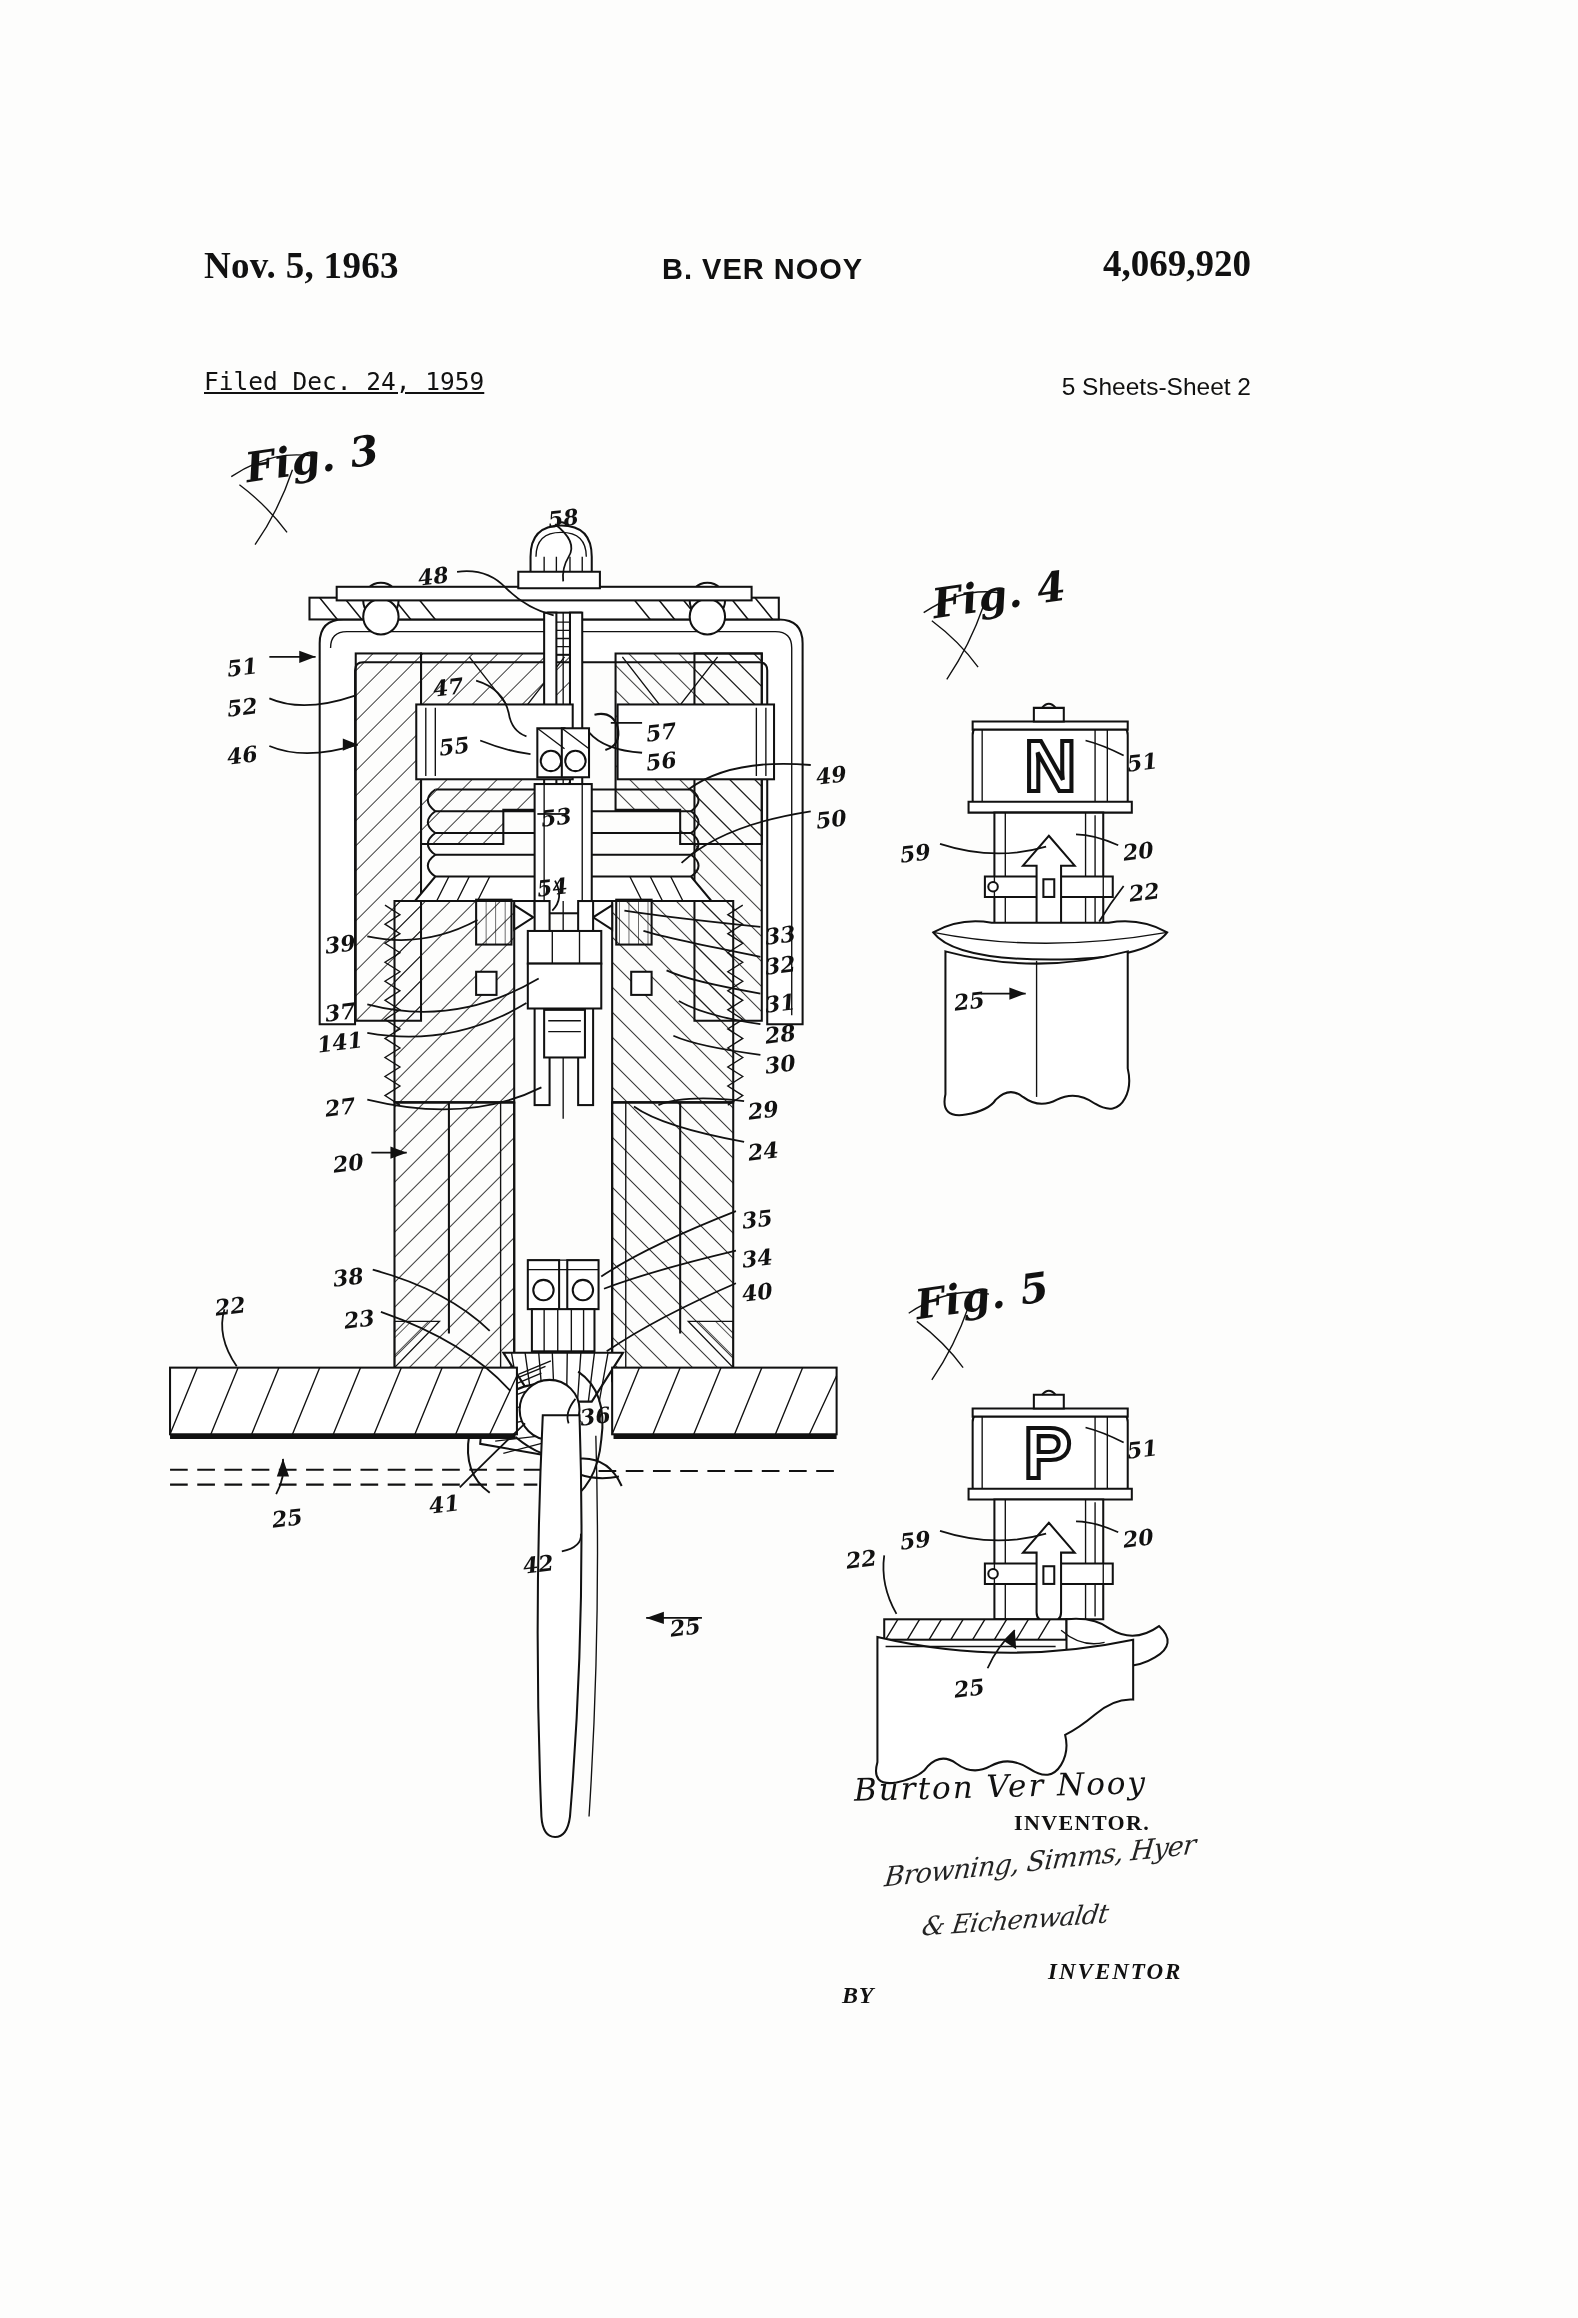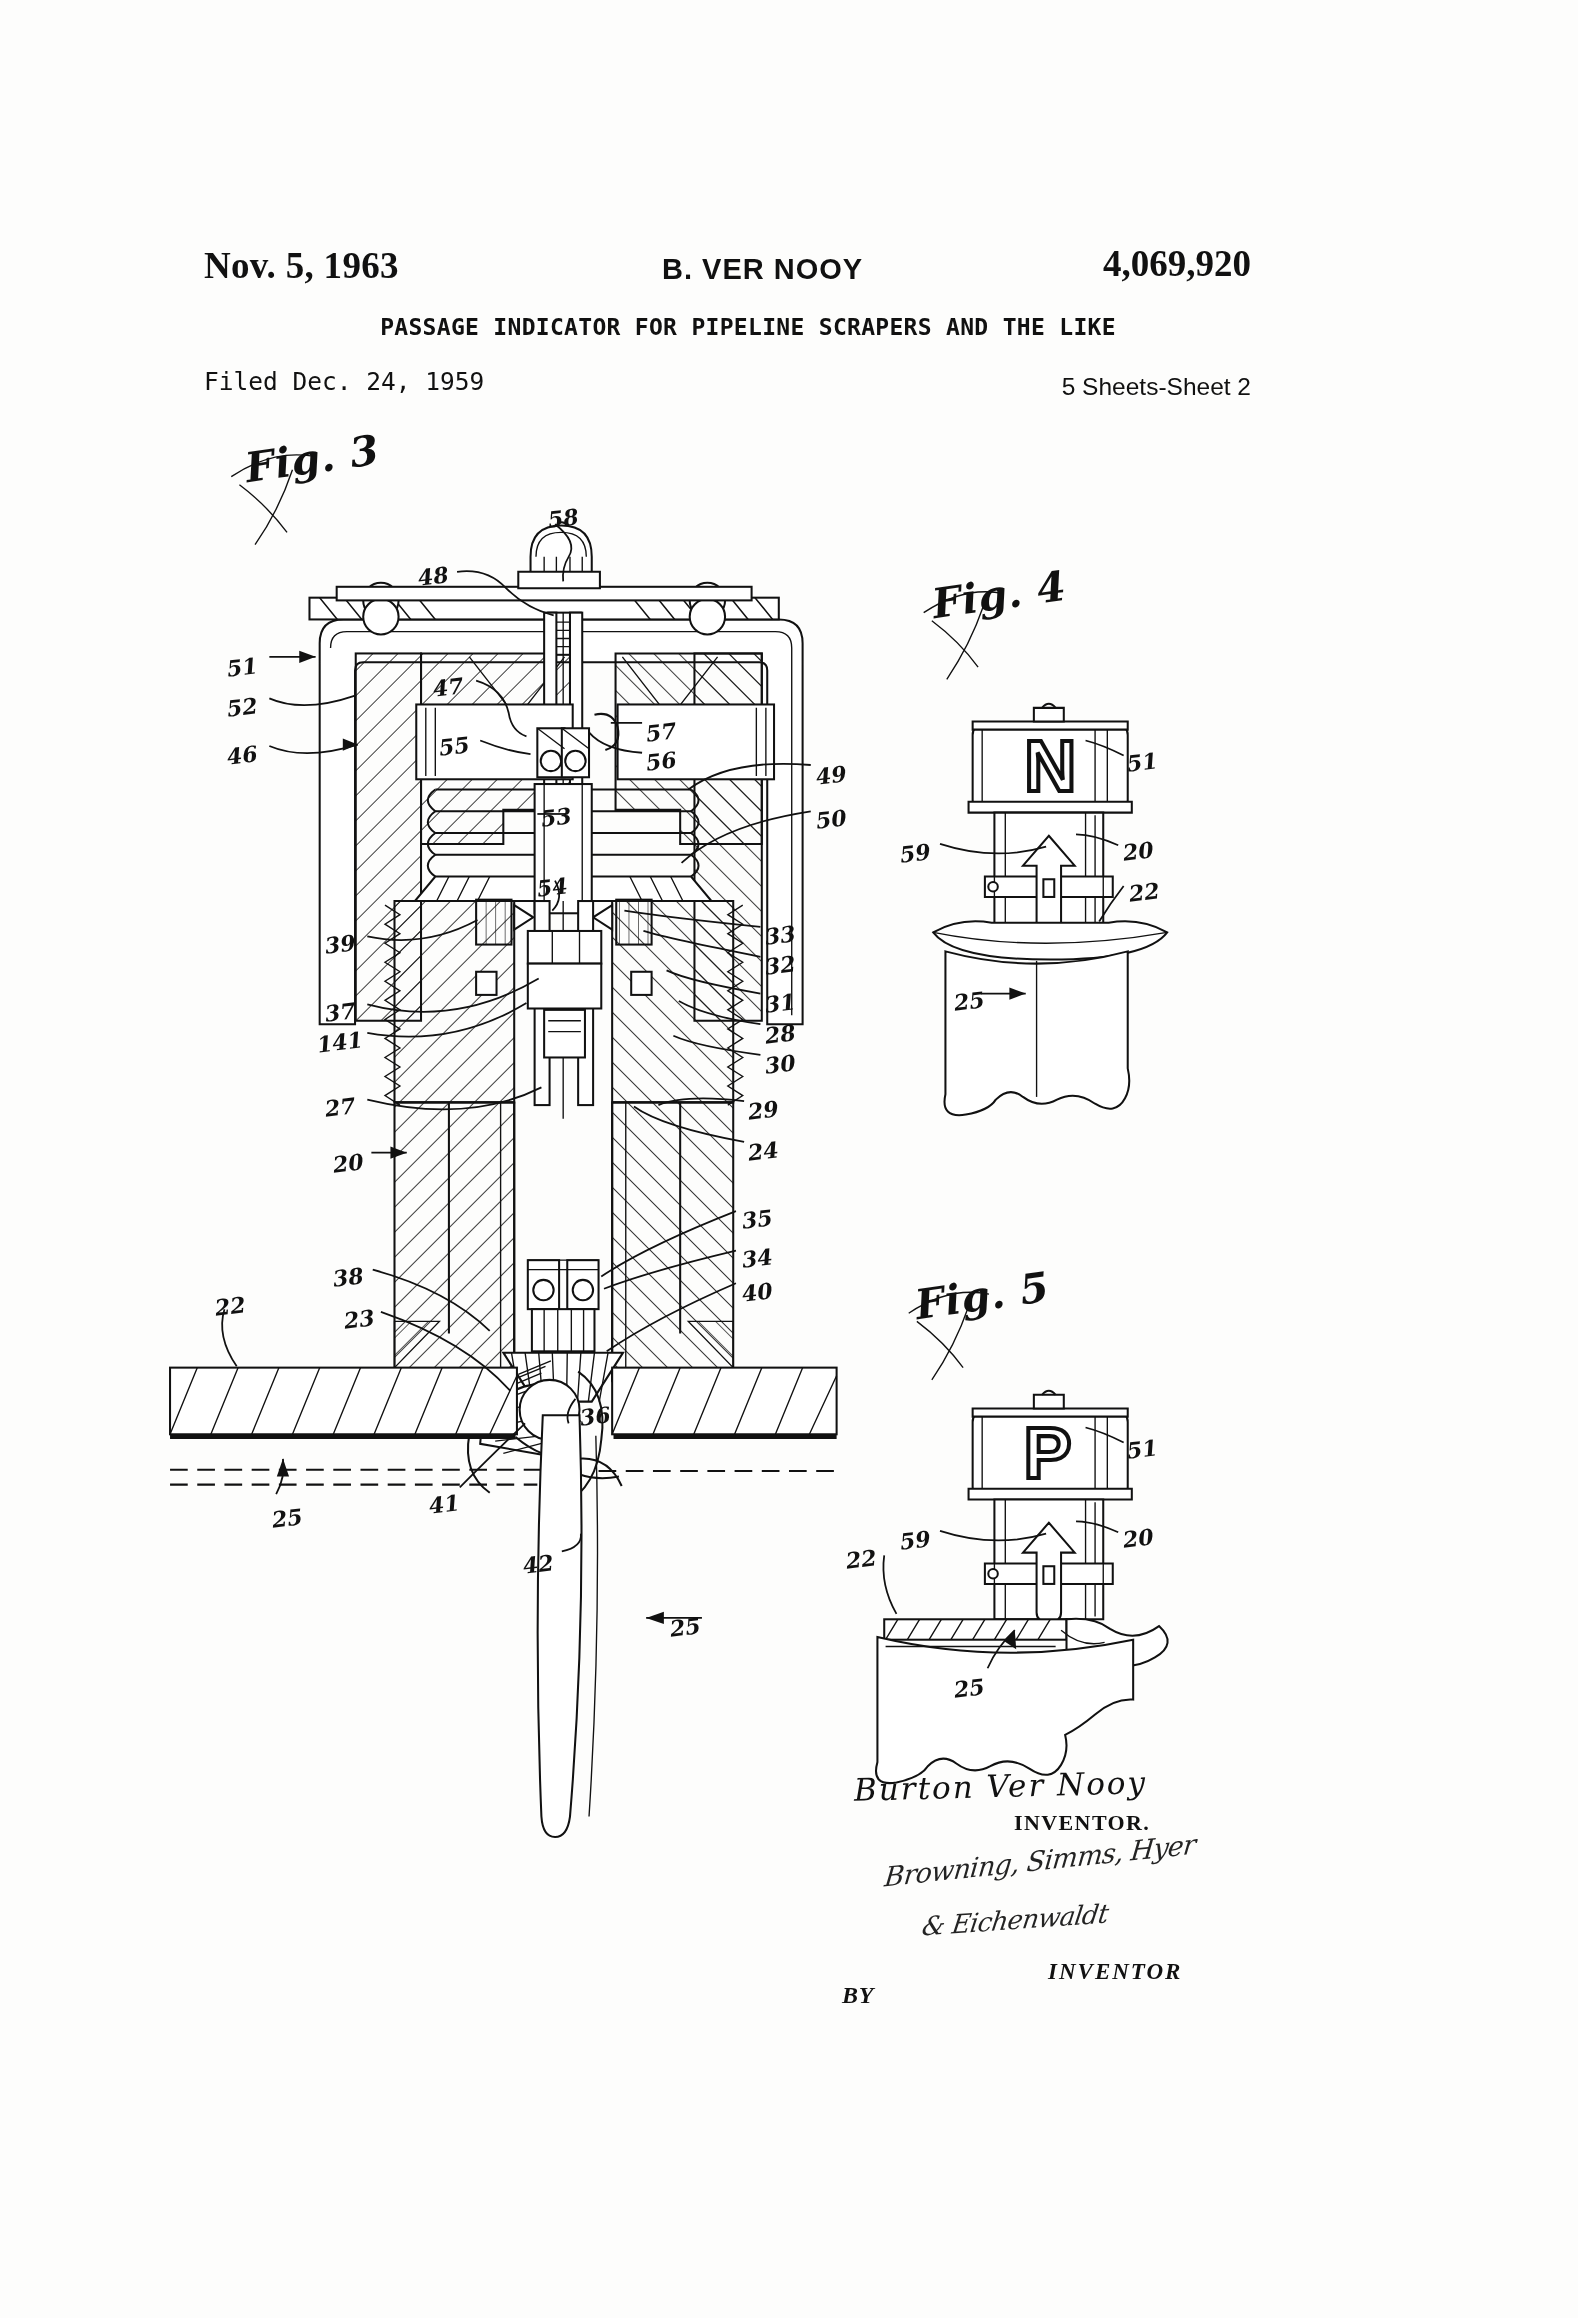--- a/index.html
+++ b/index.html
@@ -29,21 +29,21 @@
   }
   .hdr-title{
     position:absolute;left:0;right:0;top:314px;text-align:center;
     font-family:"DejaVu Sans Mono",monospace;font-weight:bold;
     font-size:23px;letter-spacing:0.3px;
     padding-right:82px;
   }
   .hdr-filed{
     position:absolute;left:204px;top:367px;
     font-family:"DejaVu Sans Mono",monospace;
-    font-size:24.5px;letter-spacing:0px;
+    font-size:24.5px;letter-spacing:0px;text-decoration:underline;
   }
   .hdr-sheets{
     position:absolute;right:327px;top:373px;
     font-family:Liberation Sans, sans-serif;
     font-size:24.5px;
   }
 
   
   .figcap{
     position:absolute;
@@ -110,21 +110,20 @@
   .dash{fill:none;stroke:#111;stroke-width:3;stroke-dasharray:26 14;}
 </style>
 </head>
 <body>
 
 <div class="page">
 
   <div class="hdr-date">Nov. 5, 1963</div>
   <div class="hdr-inventor">B. VER NOOY</div>
   <div class="hdr-patno">4,069,920</div>
-  <div class="hdr-title">PASSAGE INDICATOR FOR PIPELINE SCRAPERS AND THE LIKE</div>
   <div class="hdr-filed">Filed Dec. 24, 1959</div>
   <div class="hdr-sheets">5 Sheets-Sheet 2</div>
 
   <div class="figcap" style="left:245px;top:435px;">Fig. 3</div>
   <div class="figcap" style="left:932px;top:571px;">Fig. 4</div>
   <div class="figcap" style="left:915px;top:1272px;">Fig. 5</div>
 
   <svg width="1578" height="2319" viewBox="0 0 2320 3408">
     <defs>
 

